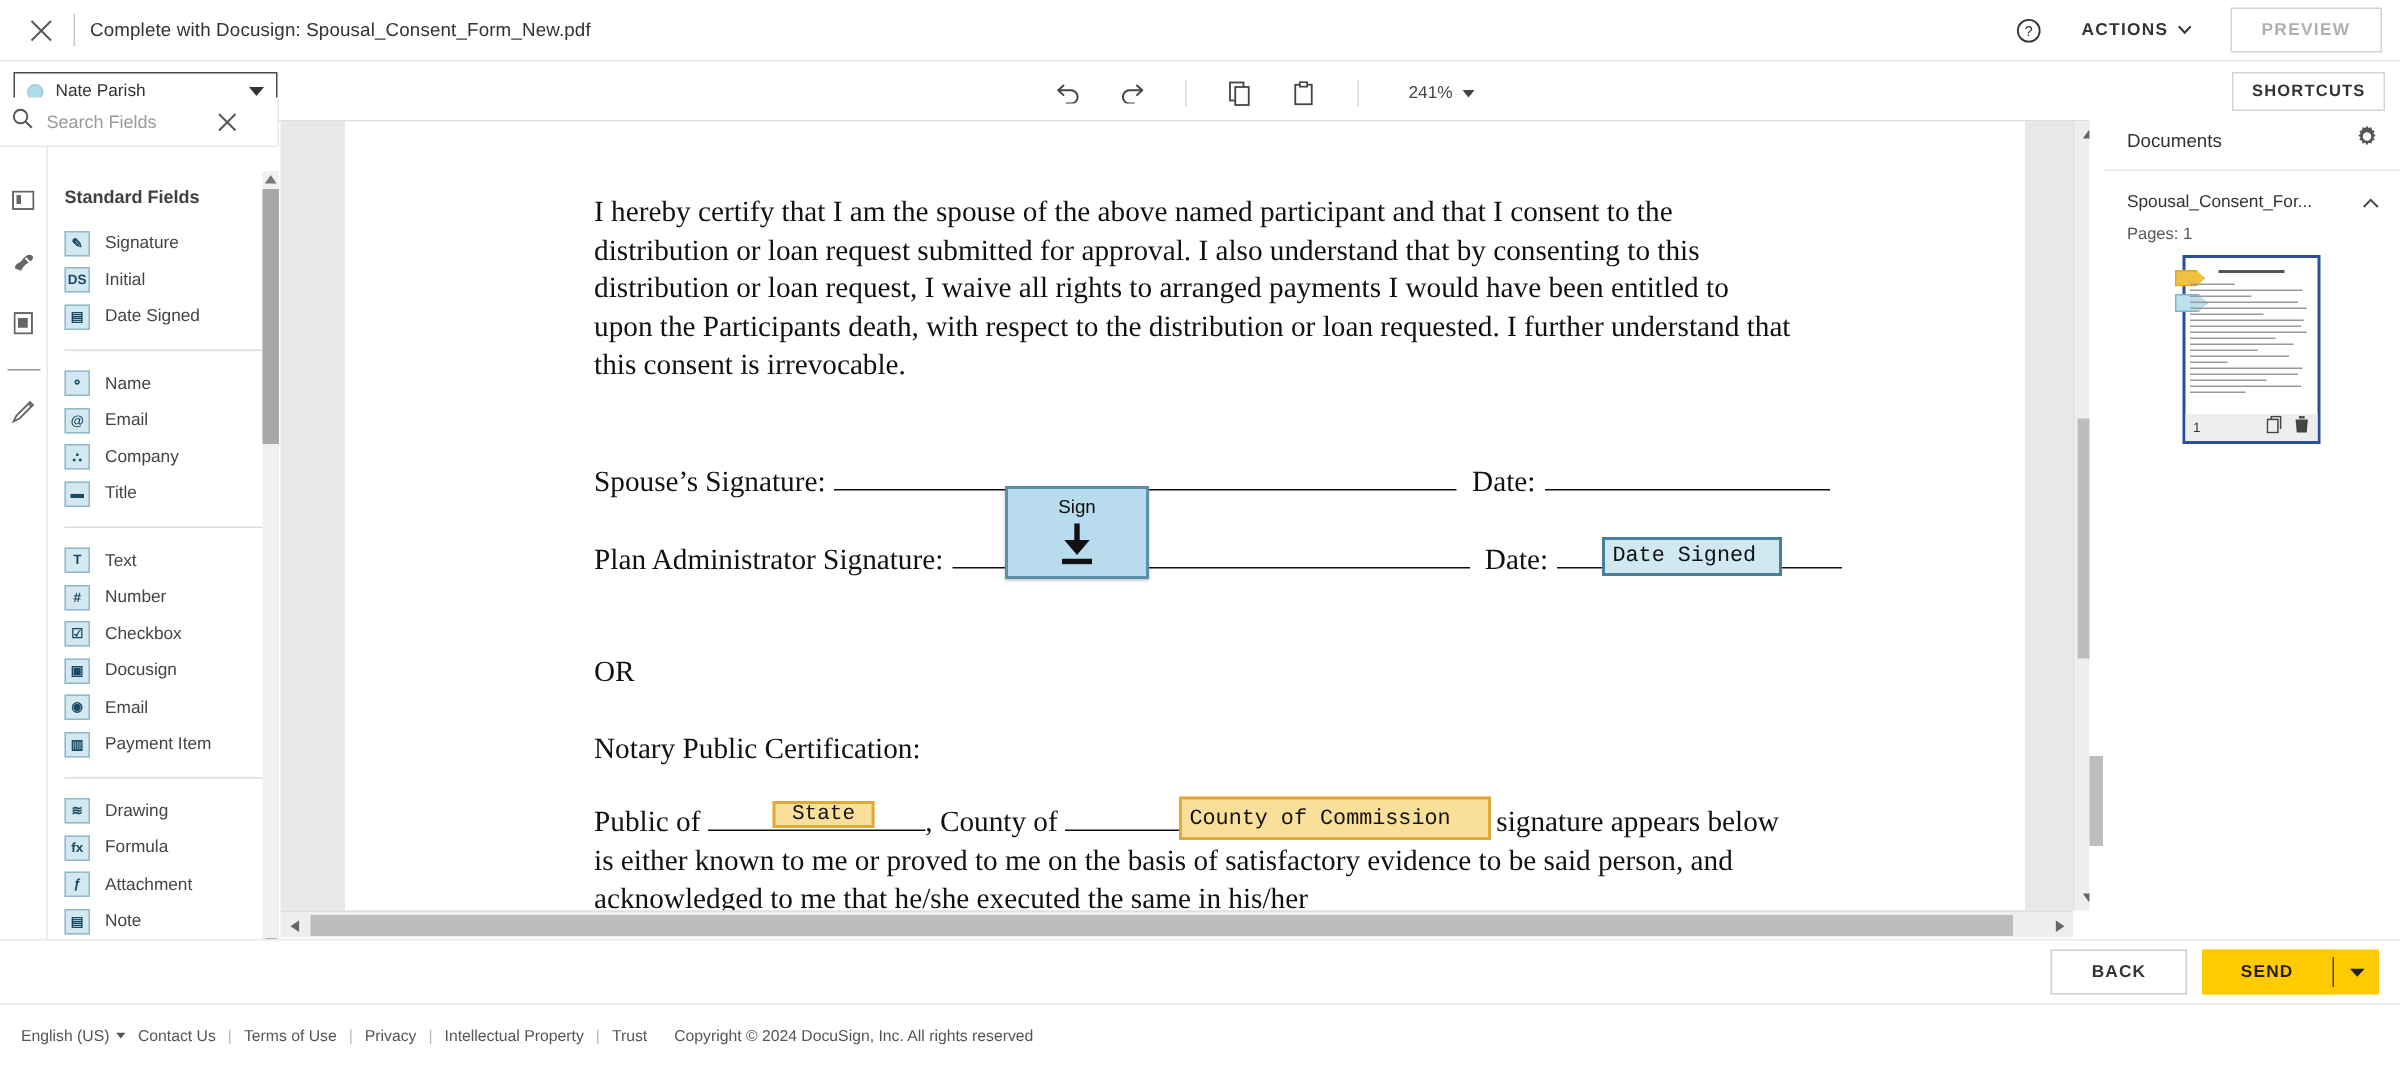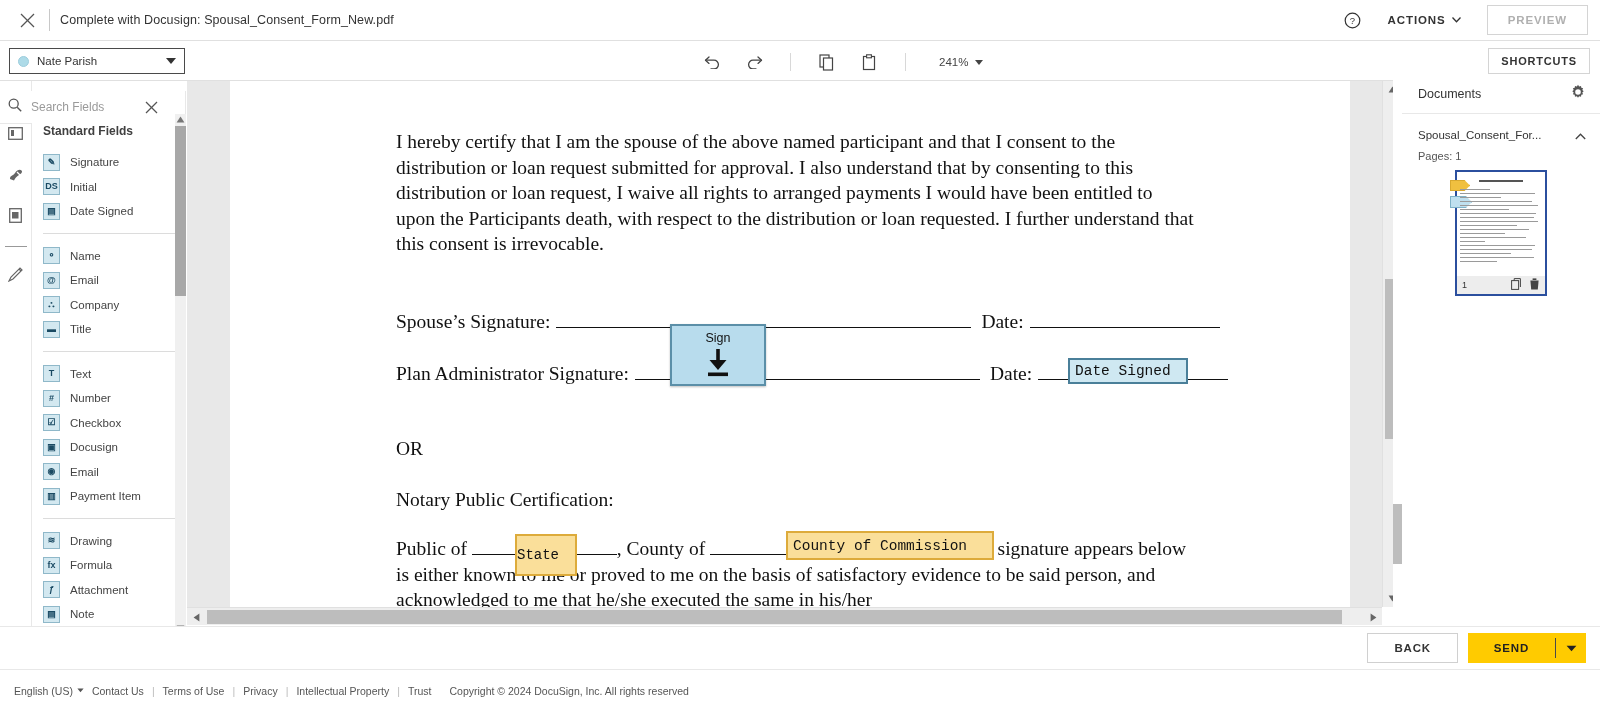--- a/index.html
+++ b/index.html
@@ -74,21 +74,21 @@
   .rail {
     position: absolute; left: 0; top: 81px; width: 32px; height: 553px;
     background: #fff; border-right: 1px solid #e8e8e8;
     display: flex; flex-direction: column; align-items: center; padding-top: 40px; gap: 0;
   }
   .rail-ic { width: 30px; height: 25px; display:flex; align-items:center; justify-content:center; cursor:pointer; margin-bottom: 16px;}
   .rail-sep { width: 22px; height: 1px; background: #999; margin: 2px 0 14px 0; }
 
   
   .search-row {
-    position: absolute; left: 0; top: 91px; width: 186px; height: 33px;
+    position: absolute; left: 0; top: 65px; width: 186px; height: 33px;
     background: #fff; border-bottom: 1px solid #e8e8e8; border-right: 1px solid #e8e8e8;
     display: flex; align-items: center; padding: 0 8px;
   }
   .search-input {
     border: none; outline: none; font-size: 12px; color: #777;
     margin-left: 9px; width: 112px; background: transparent;
     font-family: "Liberation Sans", sans-serif;
   }
   .search-input::placeholder { color: #9a9a9a; }
   .search-clear { cursor: pointer; display:flex; align-items:center; justify-content:center; width:16px;height:16px;}
@@ -153,23 +153,23 @@
   }
   .tag-sign-label { font-size: 12.5px; color: #111; font-family: "Liberation Sans", sans-serif; }
 
   .tag-date {
     position: absolute; left: 838px; top: 277px; height: 26px; min-width: 120px;
     background: #cfe8f2; border: 2px solid #4a7f99;
     display: flex; align-items: center; padding: 0 5px; cursor: move;
     font-family: "Liberation Mono", monospace; font-size: 14.5px; color: #111;
   }
   .tag-state {
-    position: absolute; left: 285px; top: 453px; height: 42px; min-width: 62px;
+    position: absolute; left: 285px; top: 453px; height: 18px; min-width: 62px;
     background: #fadf9a; border: 2px solid #ddab3b;
-    display: flex; align-items: center; padding: 0 0; cursor: move;
+    display: flex; align-items: center; padding: 0 11px; cursor: move;
     font-family: "Liberation Mono", monospace; font-size: 14px; color: #111;
   }
   .tag-county {
     position: absolute; left: 556px; top: 450px; height: 29px; min-width: 208px;
     background: #fadf9a; border: 2px solid #ddab3b;
     display: flex; align-items: center; padding: 0 5px; cursor: move;
     font-family: "Liberation Mono", monospace; font-size: 14.5px; color: #111;
   }
 
   

